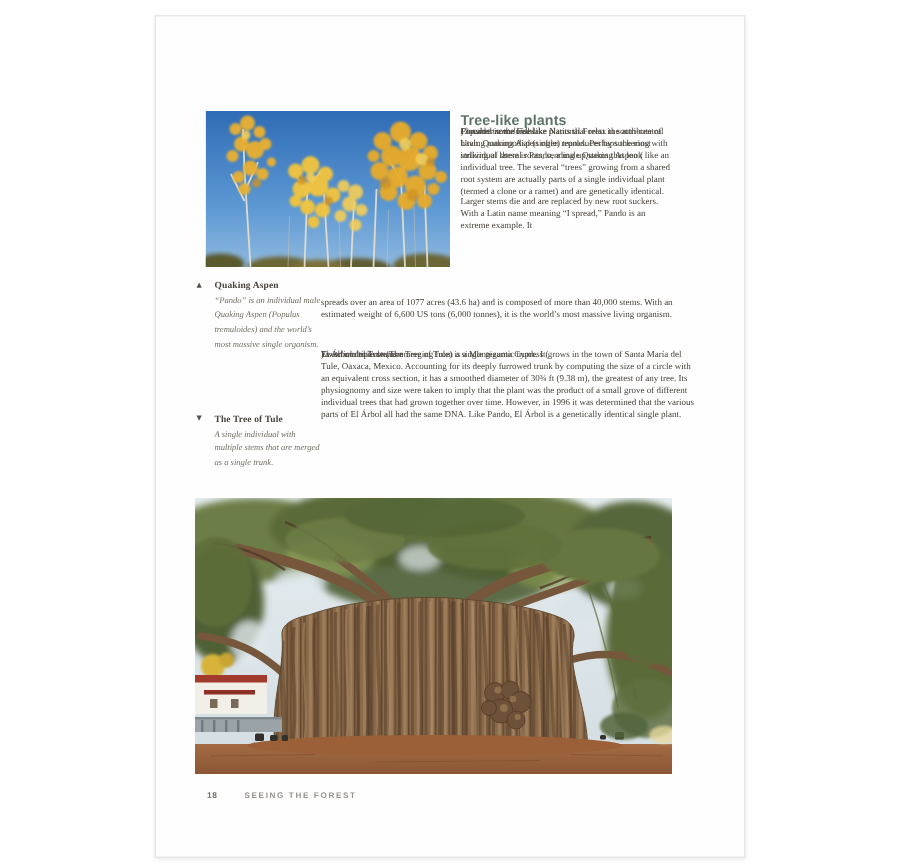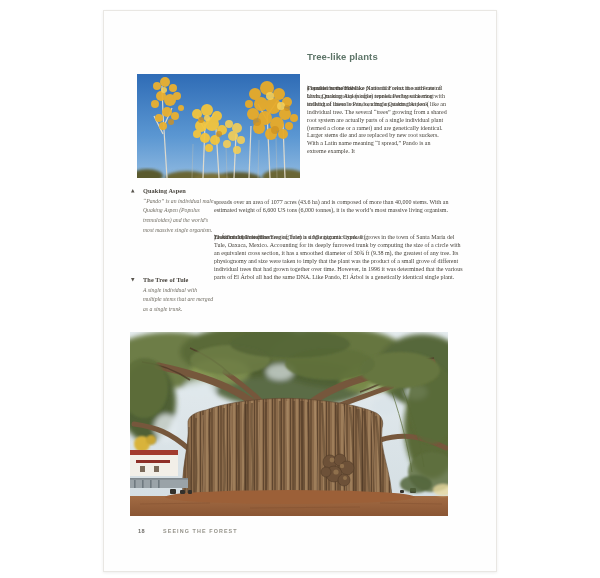--- a/index.html
+++ b/index.html
@@ -7,21 +7,21 @@
     width:600px;height:578px;position:relative;background:#ffffff;
     font-family:"Liberation Serif",serif;overflow:hidden;
   }
   .page{
     position:absolute;left:103px;top:10px;width:392px;height:560px;
     background:#fefefe;border:1px solid #e9e7e3;
     box-shadow:0 1px 3px rgba(0,0,0,.07);
   }
   .page *{position:absolute;}
   .heading{
-    left:203px;top:40px;width:160px;
+    left:203px;top:64px;width:160px;
     font-family:"Liberation Sans",sans-serif;font-size:9.5px;font-weight:700;
     letter-spacing:.1px;color:#5d7468;
   }
   .body-text{color:#46423b;font-size:6px;text-align:left;}
   .col-narrow{left:203px;top:74px;width:142px;line-height:7.9px;}
   .wide-1{left:110px;top:187px;width:252px;line-height:8px;}
   .wide-2{left:110px;top:222px;width:252px;line-height:8px;}
   .it{font-style:italic;}
   .caption{left:39px;width:72px;color:#6e6a60;}
   .caption-1{top:176px;}

